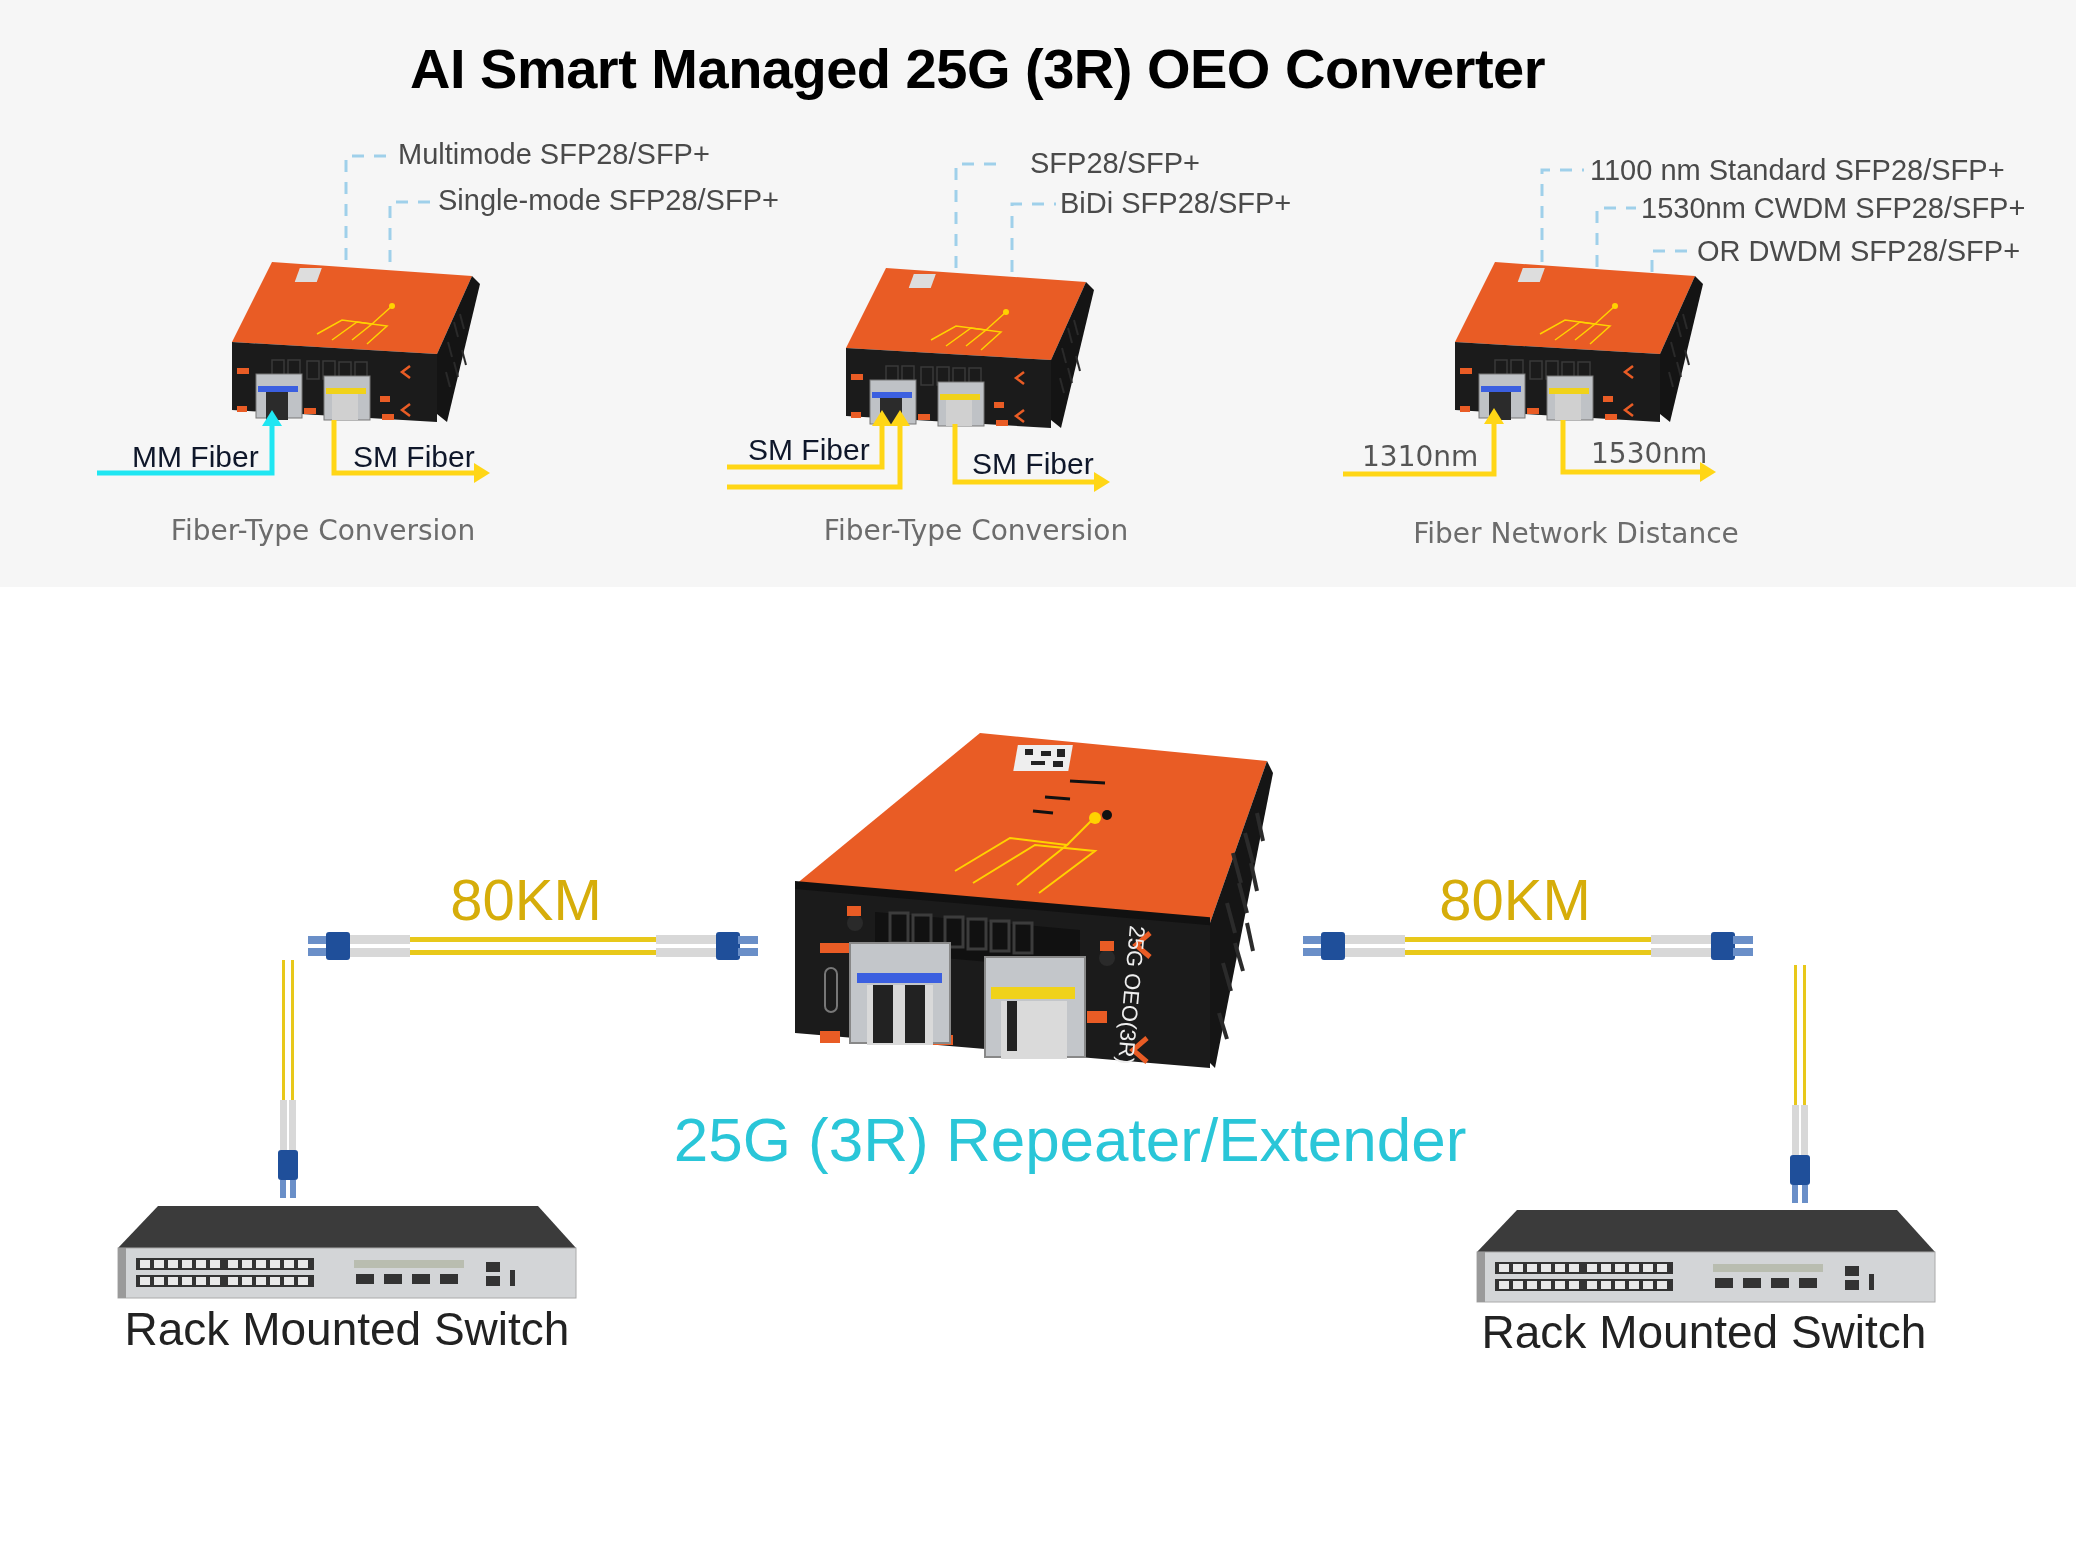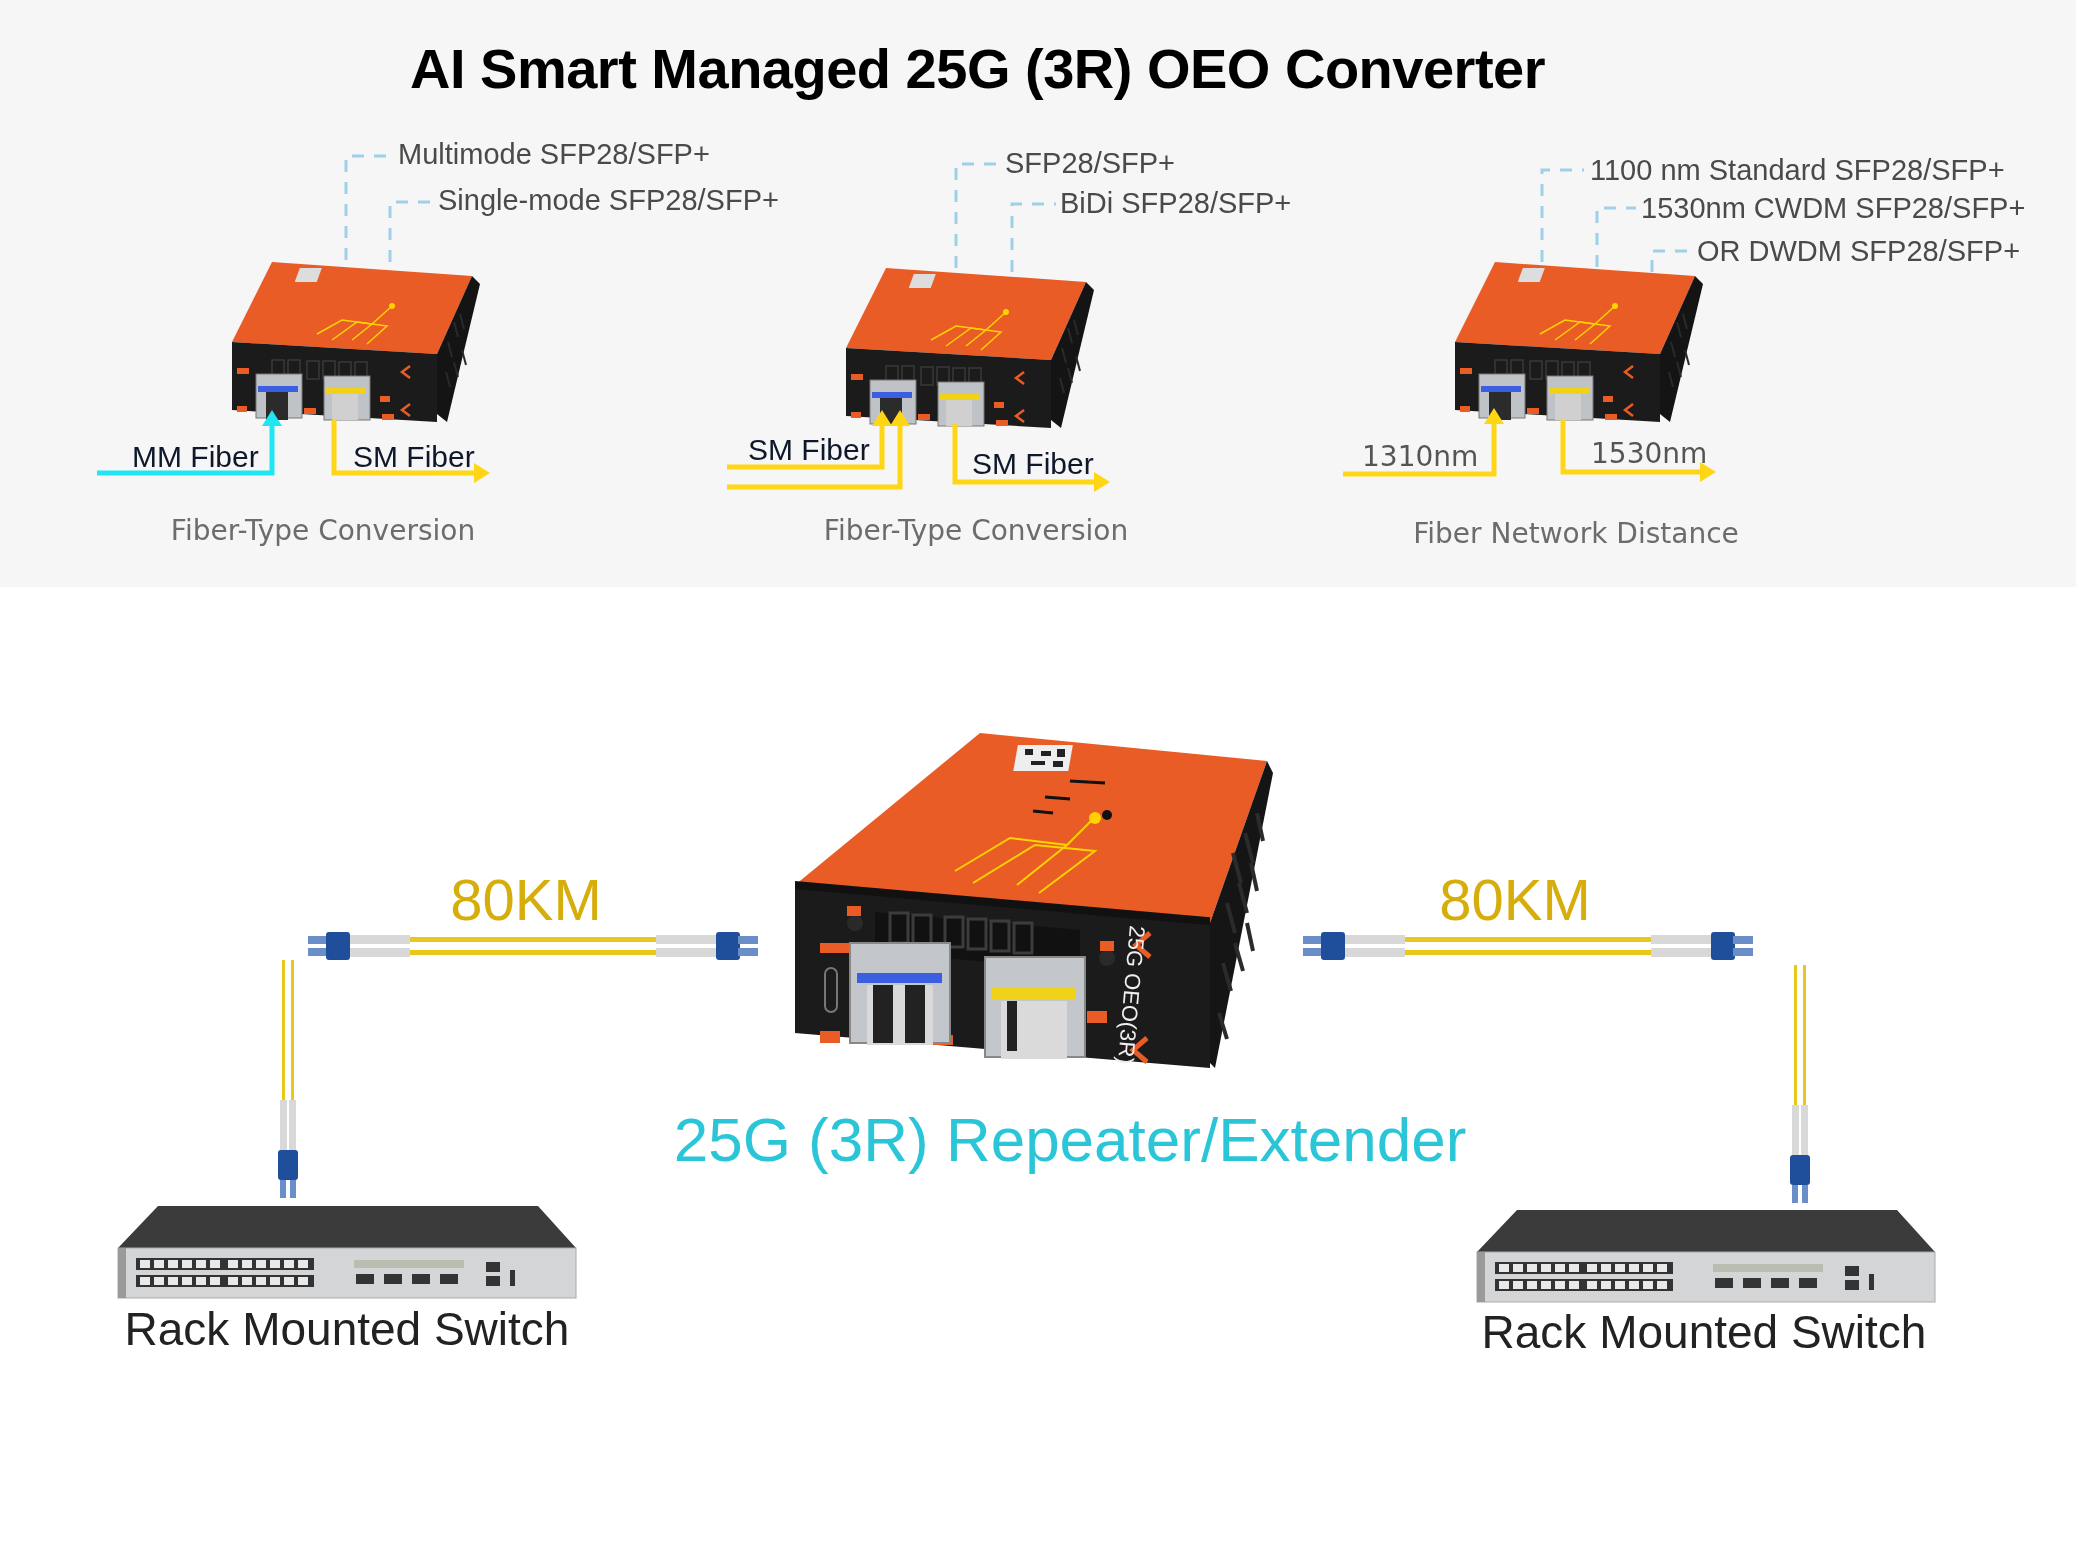--- a/index.html
+++ b/index.html
@@ -270,21 +270,21 @@
   <use href="#switch" x="118" y="1206"></use>
   <use href="#switch" x="1477" y="1210"></use>
 </svg>
 
 <div class="abs callout" style="left:398px; top:138px;">Multimode SFP28/SFP+</div>
 <div class="abs callout" style="left:438px; top:184px;">Single-mode SFP28/SFP+</div>
 <div class="abs fiberlbl" style="left:132px; top:440px;">MM Fiber</div>
 <div class="abs fiberlbl" style="left:353px; top:440px;">SM Fiber</div>
 <div class="abs caption" style="left:323px; top:514px;">Fiber-Type Conversion</div>
 
-<div class="abs callout" style="left:1005px; top:147px;">SFP28/SFP+</div>
+<div class="abs callout" style="left:1030px; top:147px;">SFP28/SFP+</div>
 <div class="abs callout" style="left:1060px; top:187px;">BiDi SFP28/SFP+</div>
 <div class="abs fiberlbl" style="left:748px; top:433px;">SM Fiber</div>
 <div class="abs fiberlbl" style="left:972px; top:447px;">SM Fiber</div>
 <div class="abs caption" style="left:976px; top:514px;">Fiber-Type Conversion</div>
 
 <div class="abs callout" style="left:1590px; top:154px;">1100 nm Standard SFP28/SFP+</div>
 <div class="abs callout" style="left:1641px; top:192px;">1530nm CWDM SFP28/SFP+</div>
 <div class="abs callout" style="left:1697px; top:235px;">OR DWDM SFP28/SFP+</div>
 <div class="abs waveLbl" style="left:1362px; top:440px;">1310nm</div>
 <div class="abs waveLbl" style="left:1583px; top:437px;margin-left:8px;">1530nm</div>

